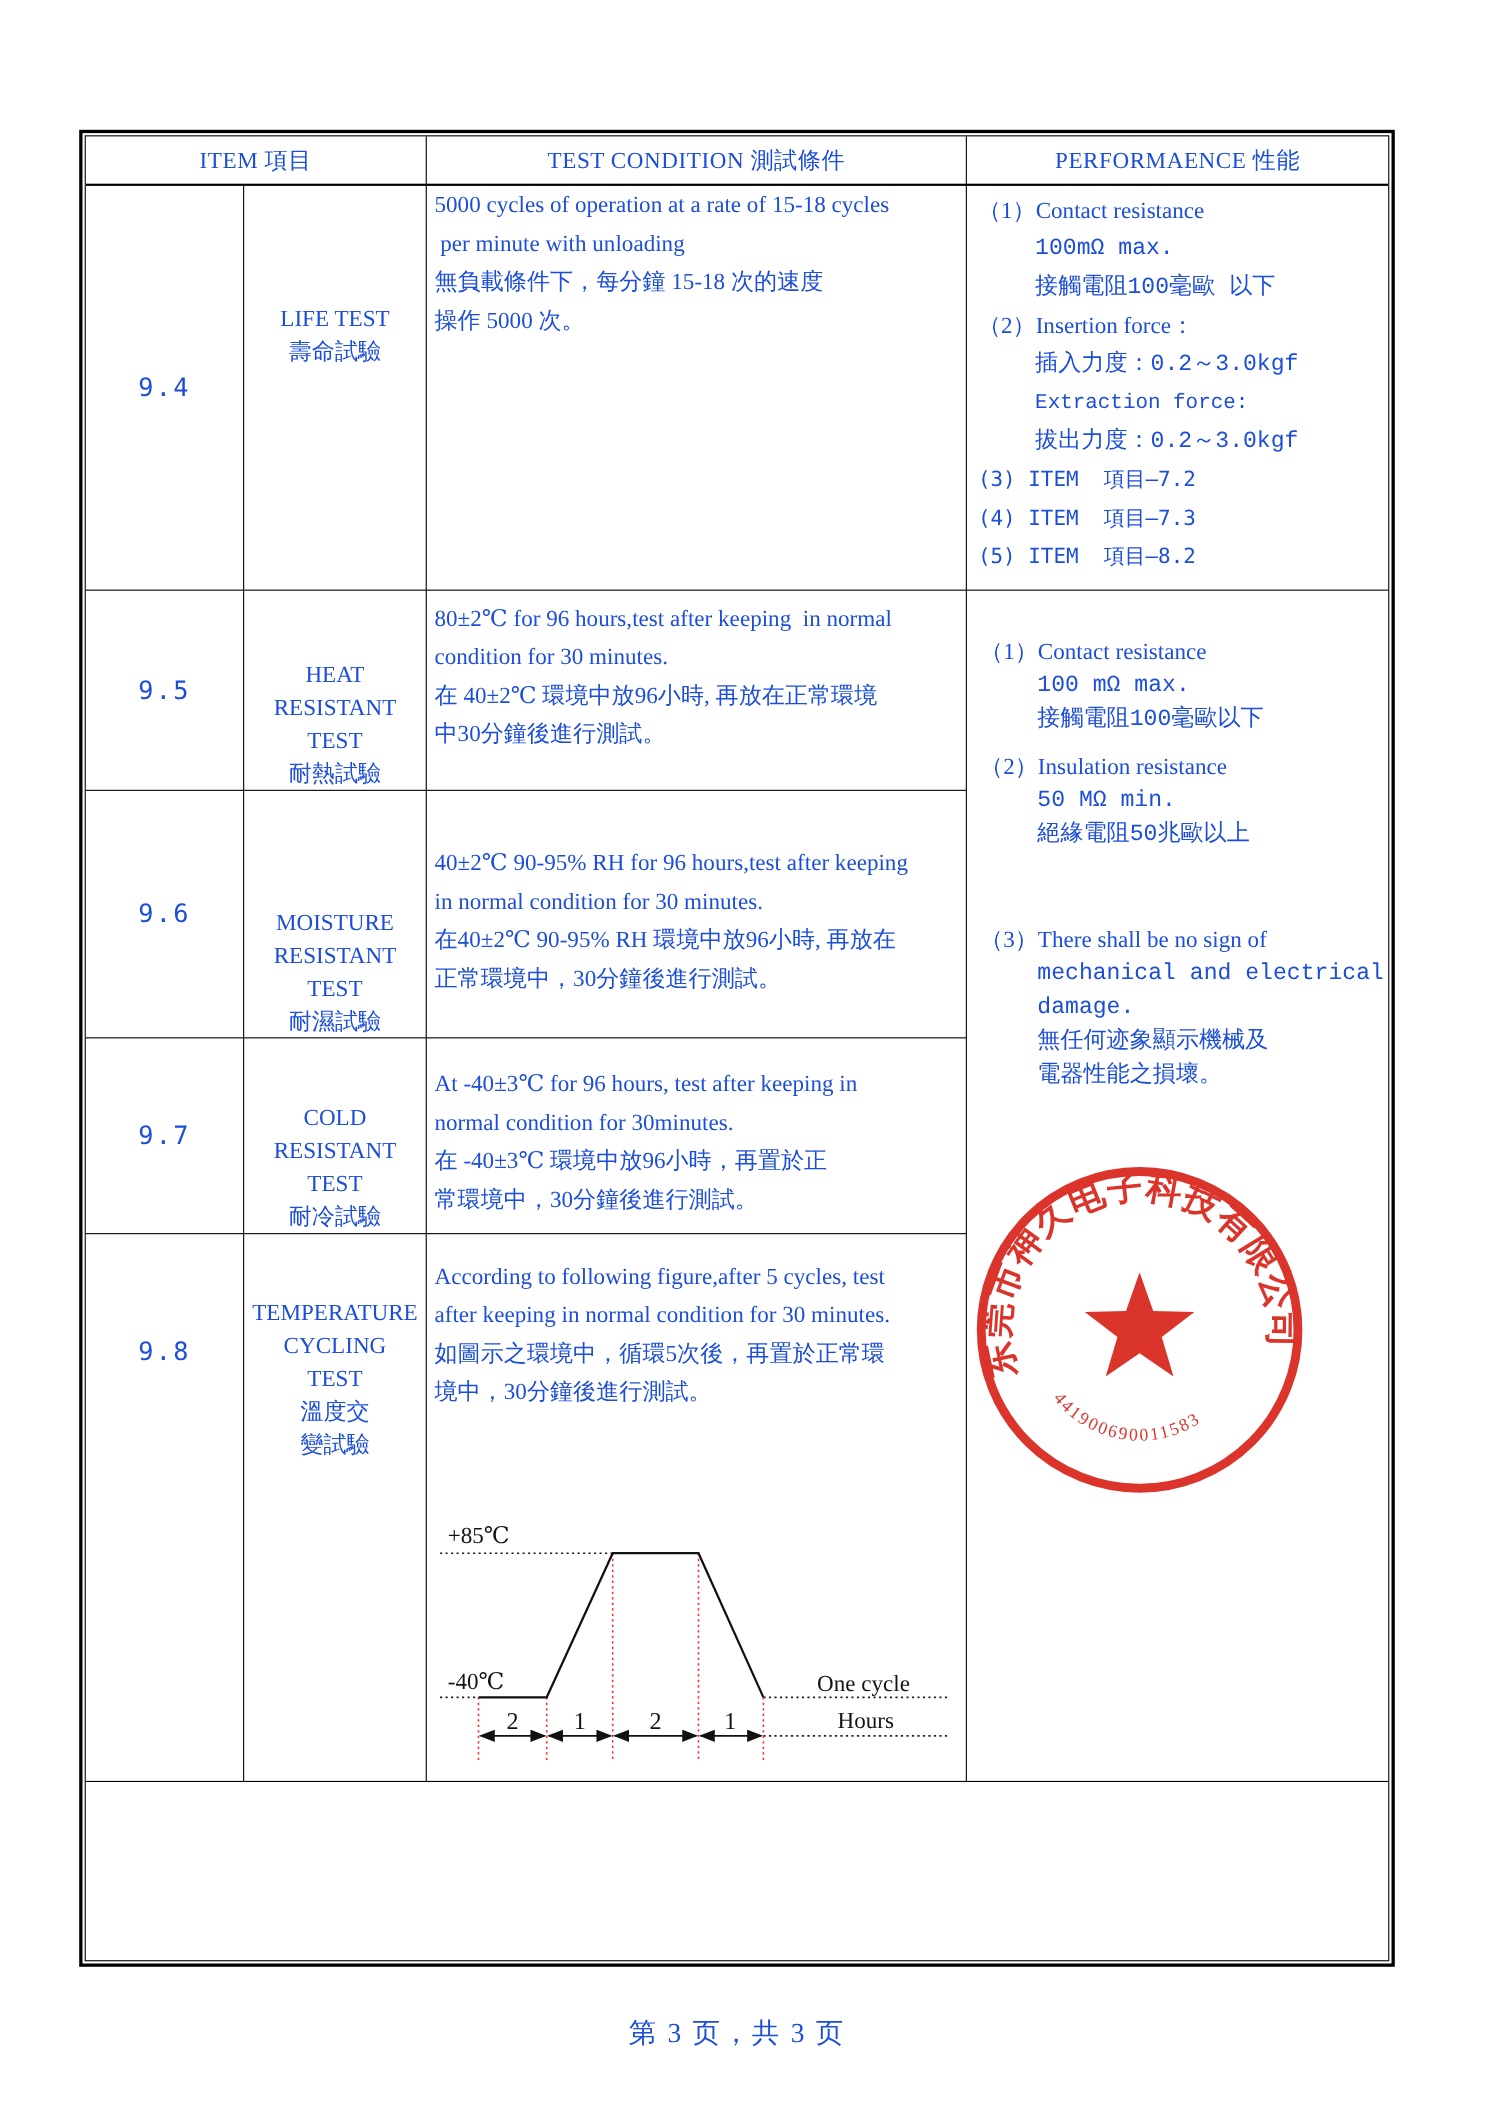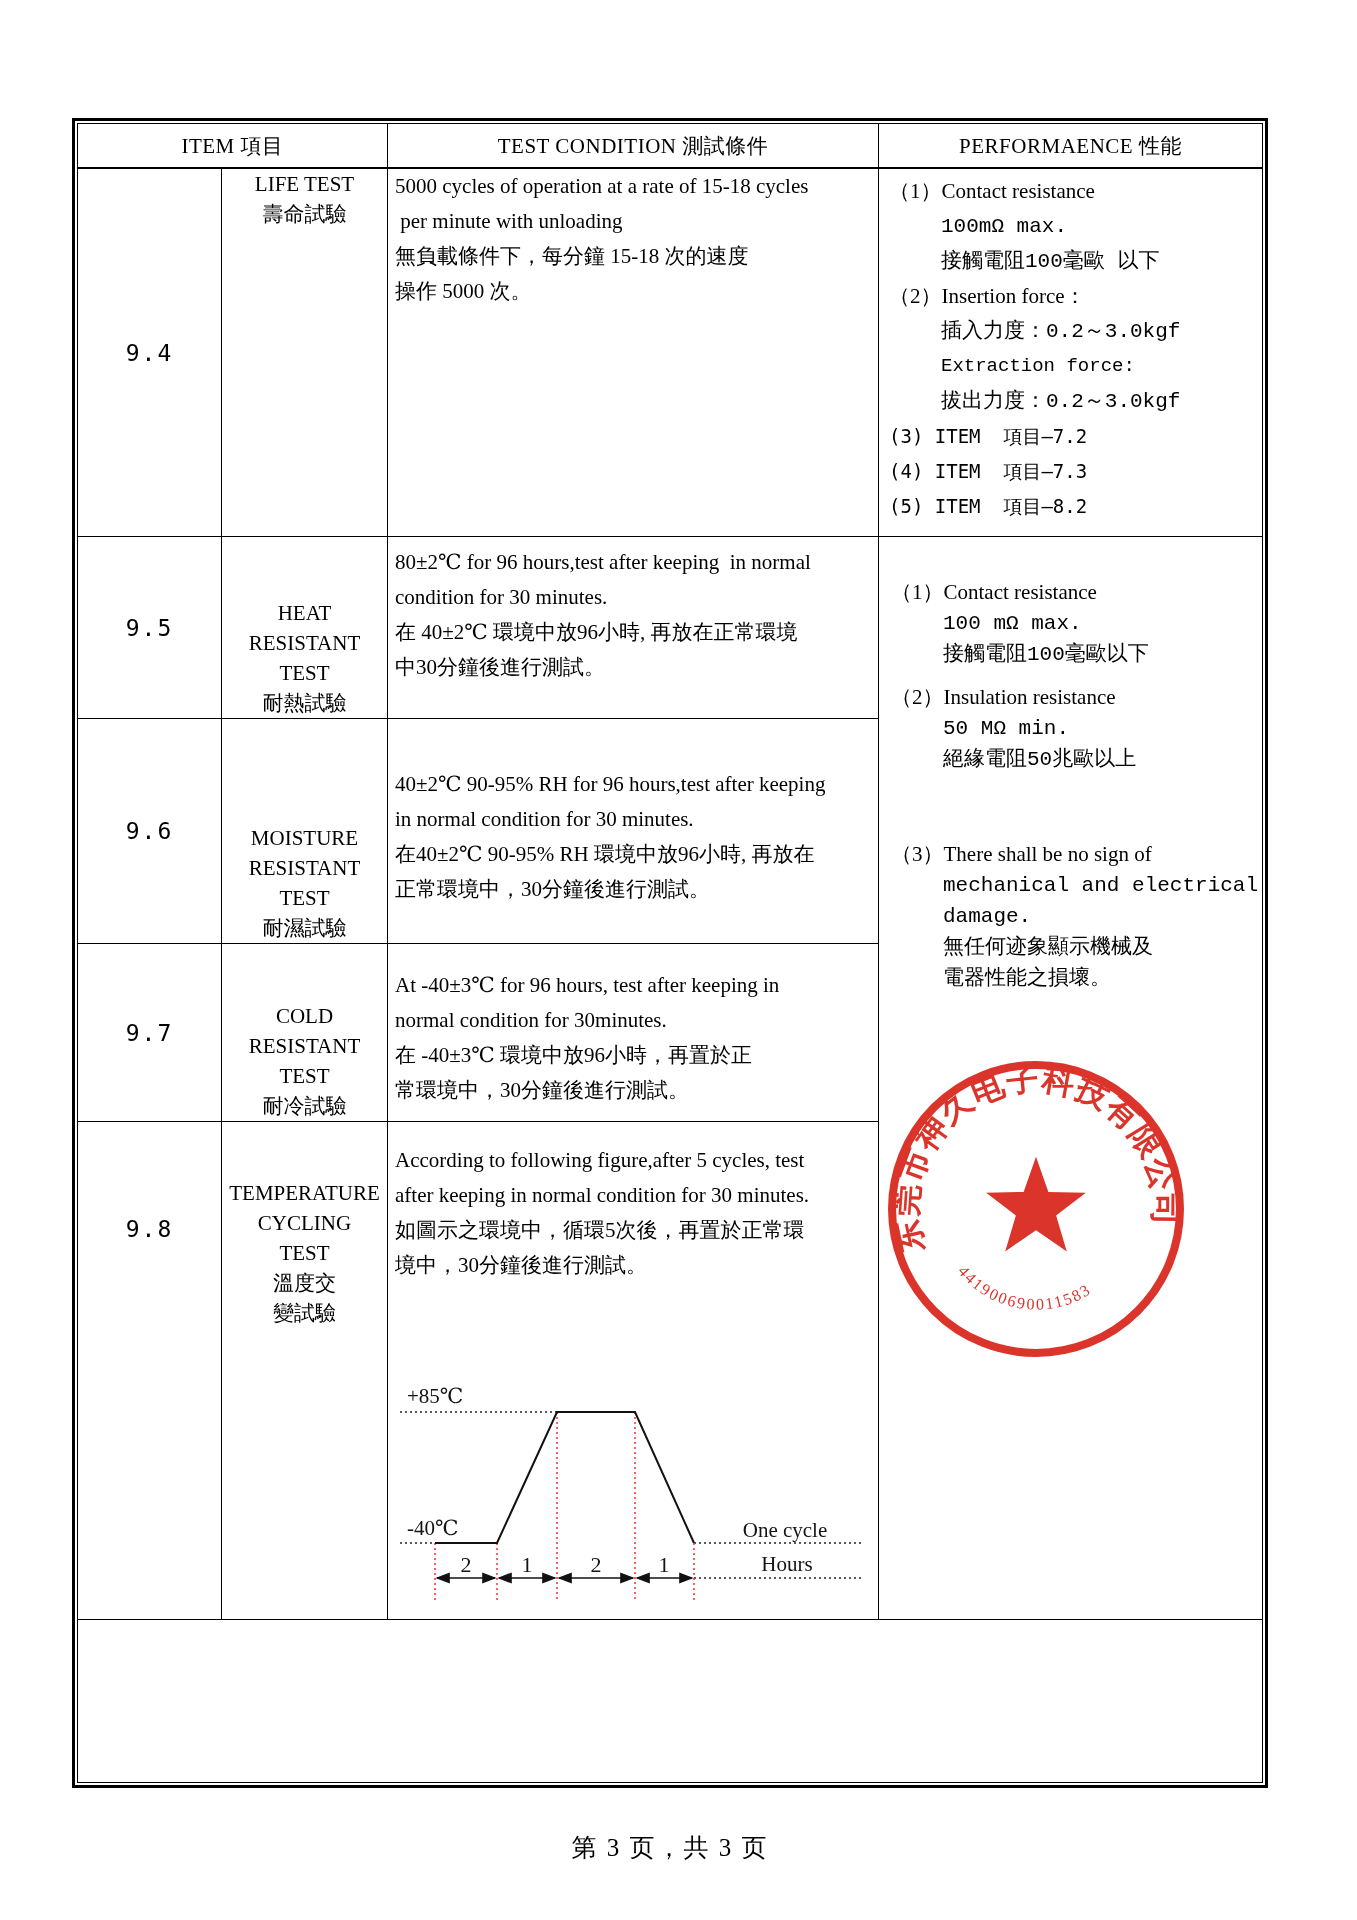--- a/index.html
+++ b/index.html
@@ -1,34 +1,34 @@
 <!DOCTYPE html>
 <html><head>
 <meta charset="utf-8">
 <style>
   html,body{margin:0;padding:0;background:#ffffff;}
   .page{position:relative;width:1295px;height:1920px;background:#fff;overflow:hidden;
-        font-family:"Liberation Serif","DejaVu Serif",serif;color:#000000;}
+        font-family:"Liberation Serif","DejaVu Serif",serif;color:#1d4ed8;}
   .tbl-wrap{position:absolute;left:72px;top:118px;width:1196px;height:1670px;
             border:3px solid #000;padding:2px;box-sizing:border-box;background:#fff;}
   .grid{width:100%;height:100%;box-sizing:border-box;border:1px solid #000;display:grid;
         grid-template-columns:144px 166px 491px 1fr;
         grid-template-rows:45px 368px 182px 225px 178px 498px 1fr;}
   .cell{border-right:1px solid #000;border-bottom:1px solid #000;box-sizing:border-box;
         position:relative;overflow:hidden;}
   .noR{border-right:none;} .noB{border-bottom:none;}
   .hdr{display:flex;align-items:center;justify-content:center;font-size:21px;
        letter-spacing:.5px;border-bottom:2px solid #000;}
   .num{display:flex;align-items:center;justify-content:center;
        font-family:"DejaVu Sans Mono","Liberation Mono",monospace;font-size:23px;letter-spacing:2px;}
   .num.top{align-items:flex-start;padding-top:94px;}
   .name{display:flex;flex-direction:column;align-items:center;justify-content:flex-end;
         font-size:21px;line-height:30px;text-align:center;}
   .name.top{justify-content:flex-start;}
-  .pt105{} .pt56{padding-top:56px;}
+  .pt105{padding-top:105px;} .pt56{padding-top:56px;}
   .cond{font-size:21px;line-height:35px;padding:0 4px 0 7px;}
   .cond div,.perf div,.mperf div,.name div{white-space:pre-wrap;}
   .c94{} .c95{padding-top:8px;} .c96{padding-top:48px;}
   .c97{padding-top:24px;} .c98{padding-top:21px;}
   .perf{font-size:21px;line-height:35px;padding:5px 2px 0 10px;}
   .mperf{font-size:21px;line-height:31px;padding:40px 2px 0 12px;}
   .perf .ind,.mperf .ind{padding-left:52px;font-family:Liberation Mono, monospace;}
   .mono{font-family:"DejaVu Sans Mono","Liberation Mono",monospace;font-size:19px;}
   .gap{line-height:0;}
   .chart{position:absolute;left:6px;top:253px;width:478px;height:232px;}

